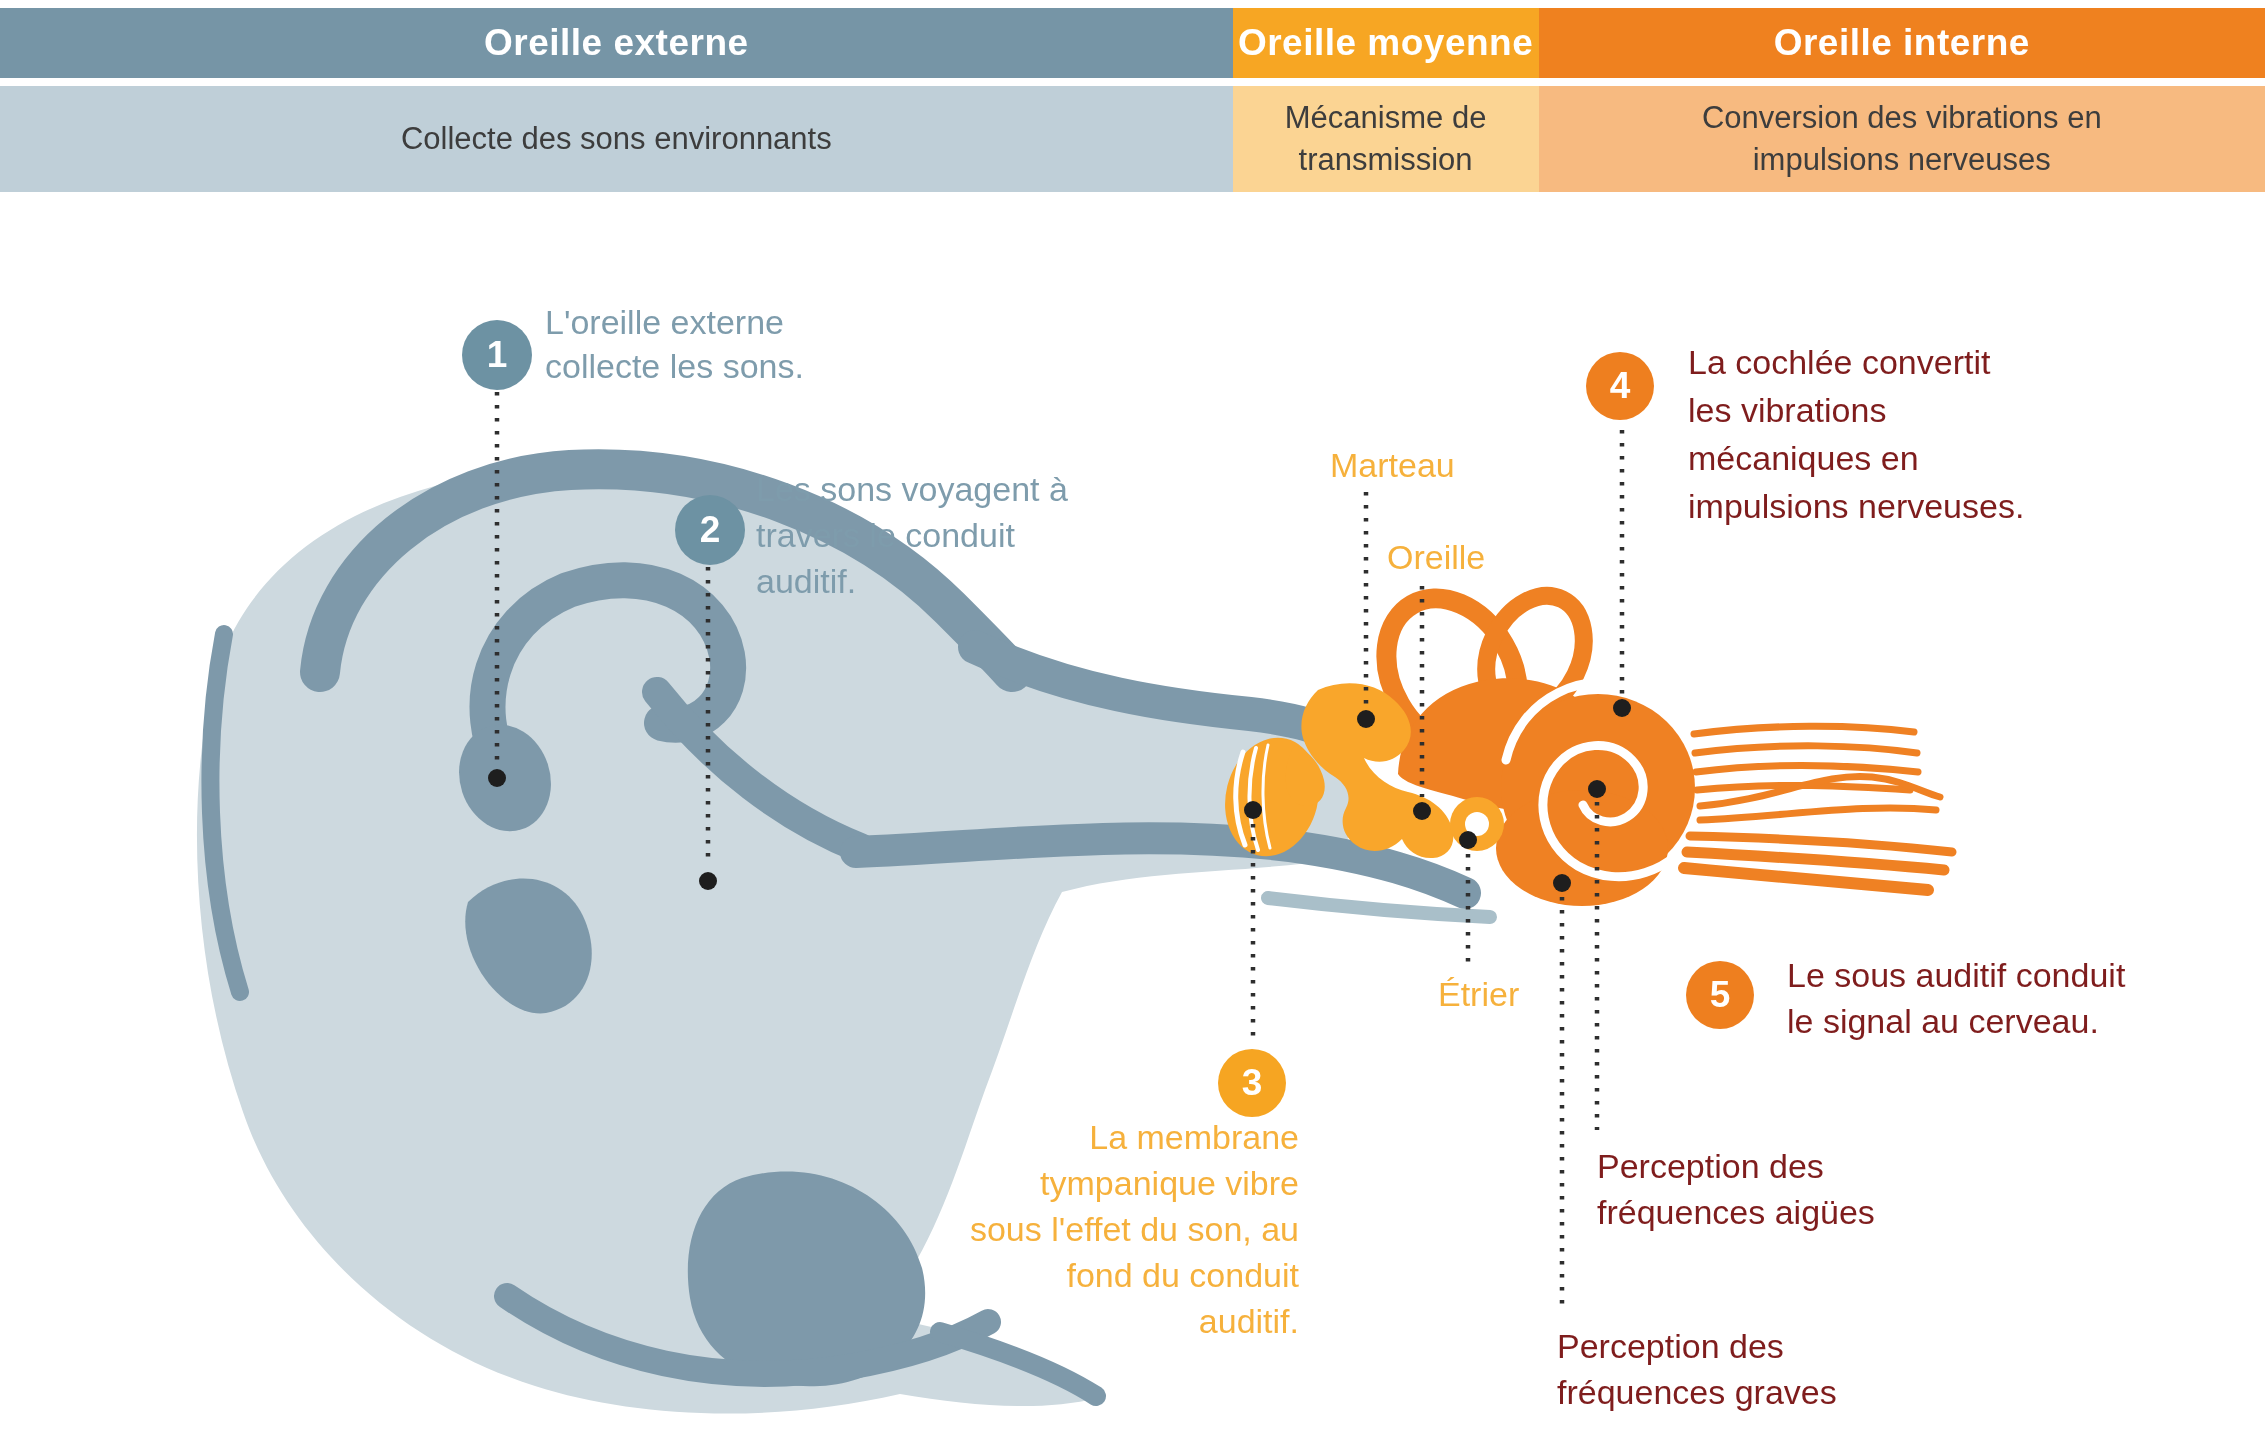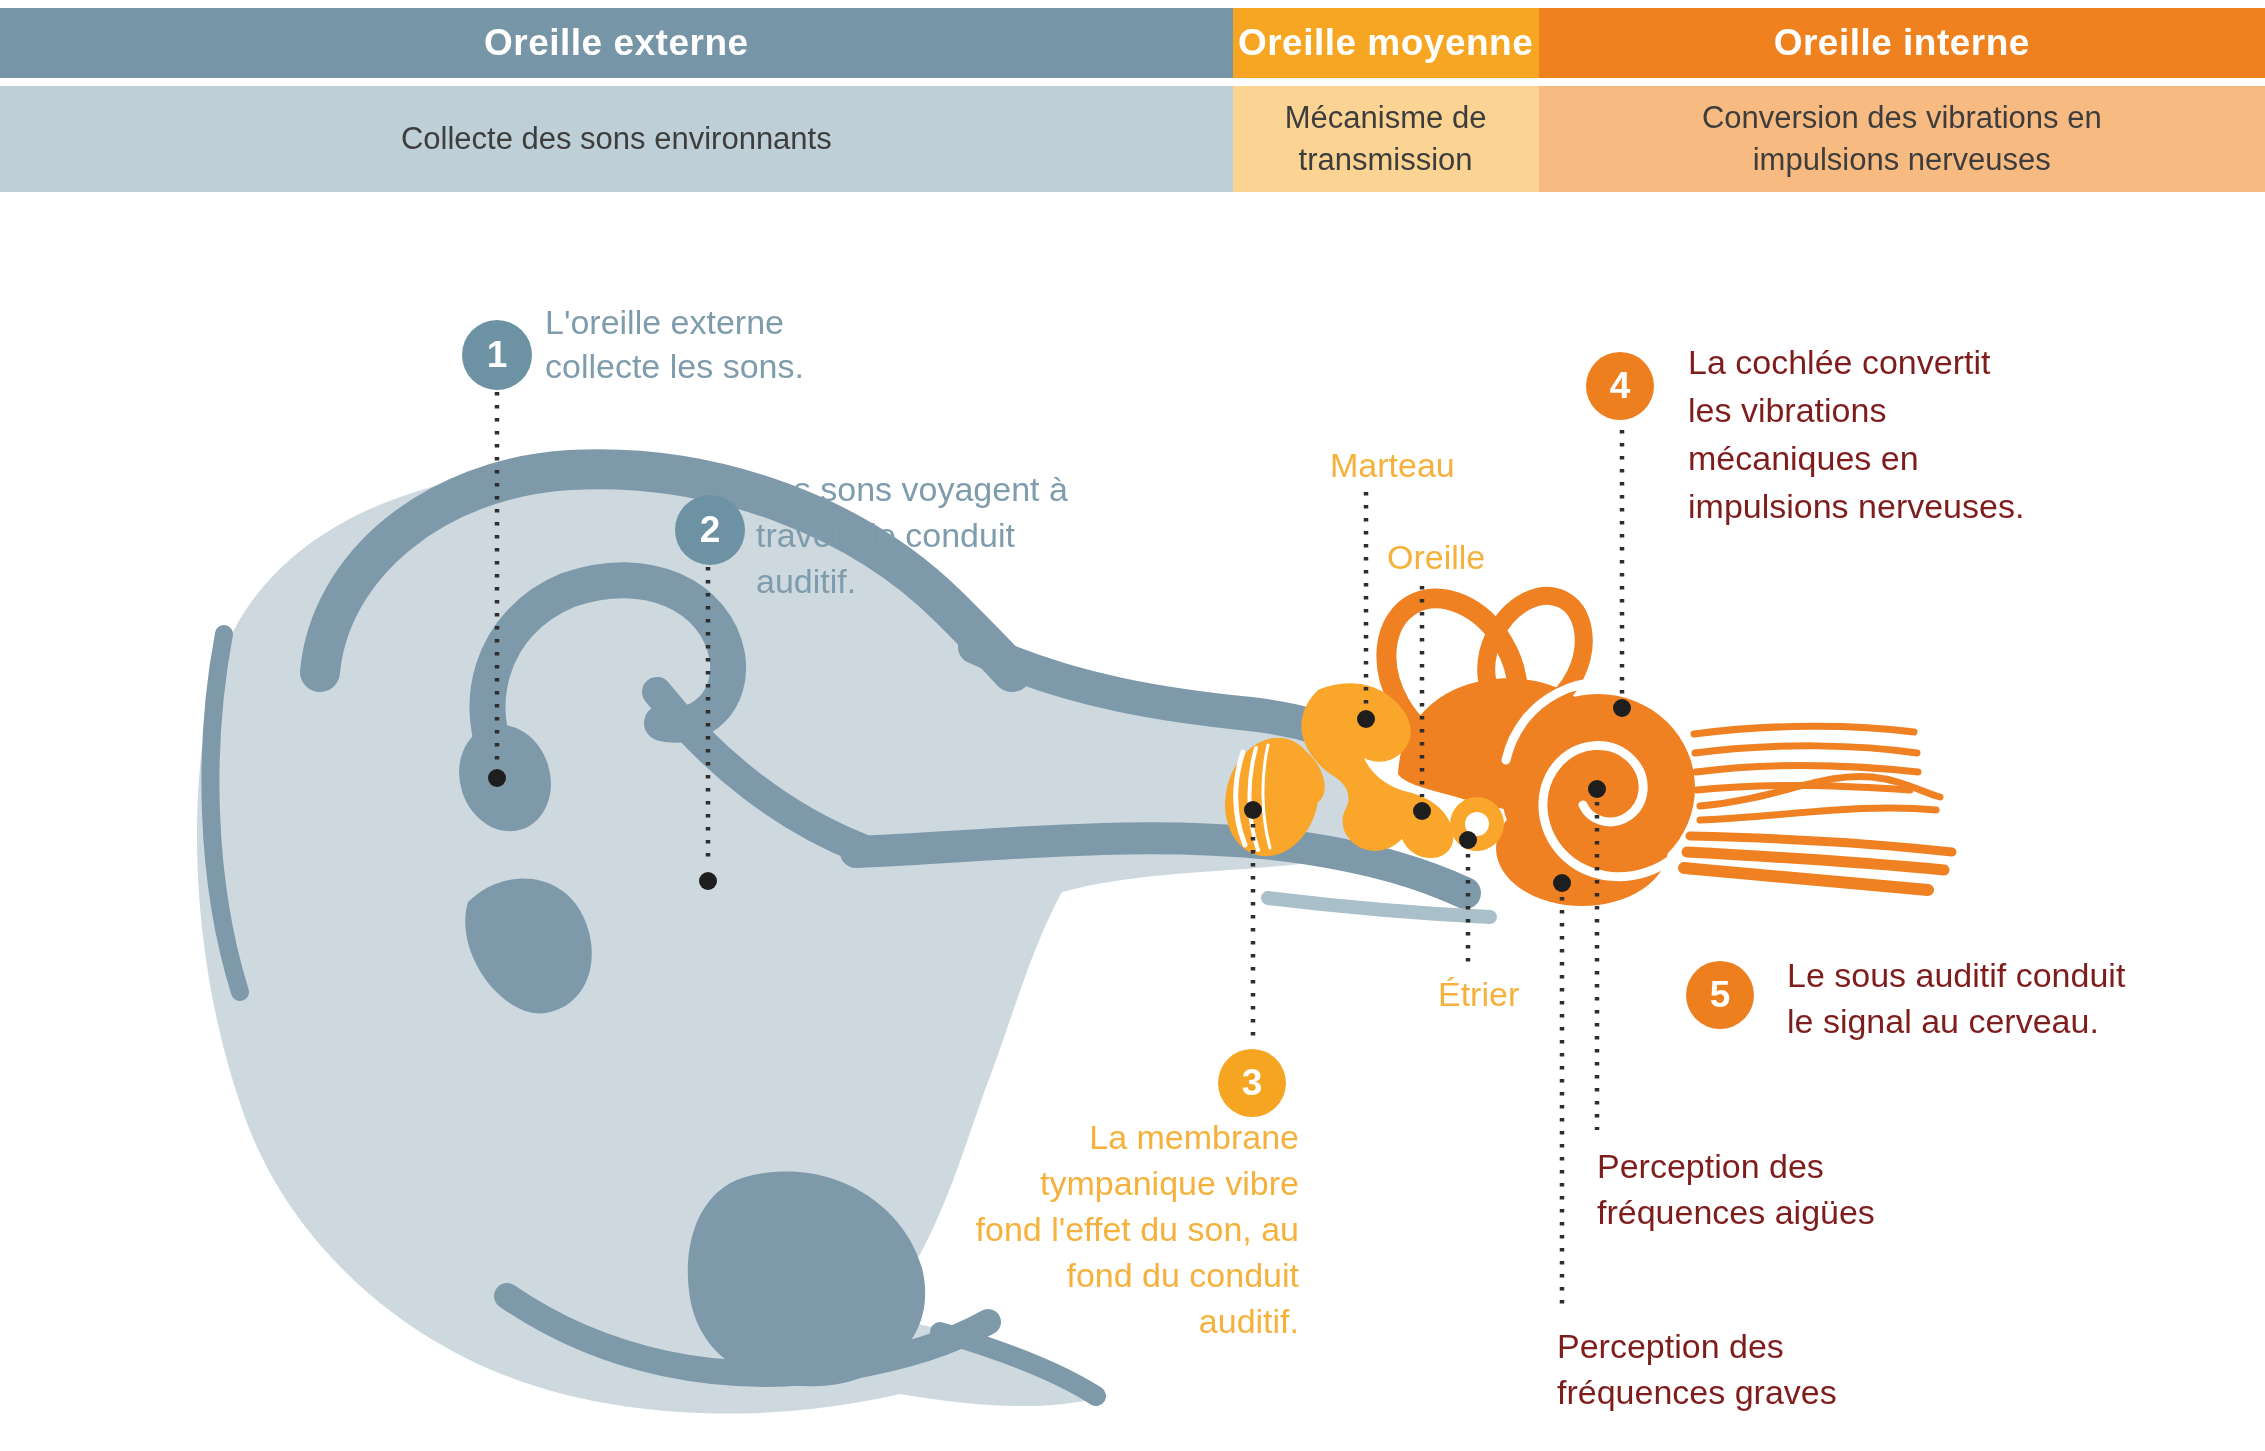--- a/index.html
+++ b/index.html
@@ -137,21 +137,21 @@
 
   <div class="txt blue-txt" style="left:756px;top:466px;line-height:46px">
     <div>Les sons voyagent à</div>
     <div>travers le conduit</div>
     <div>auditif.</div>
   </div>
 
   <div class="txt yellow-txt right-align" style="right:1007px;top:1114px;line-height:46px">
     <div>La membrane</div>
     <div>tympanique vibre</div>
-    <div>fond l'effet du son, au</div>
+    <div>sous l'effet du son, au</div>
     <div>fond du conduit</div>
     <div>auditif.</div>
   </div>
 
   <div class="txt orange-txt" style="left:1688px;top:338px;line-height:48px">
     <div>La cochlée convertit</div>
     <div>les vibrations</div>
     <div>mécaniques en</div>
     <div>impulsions nerveuses.</div>
   </div>

